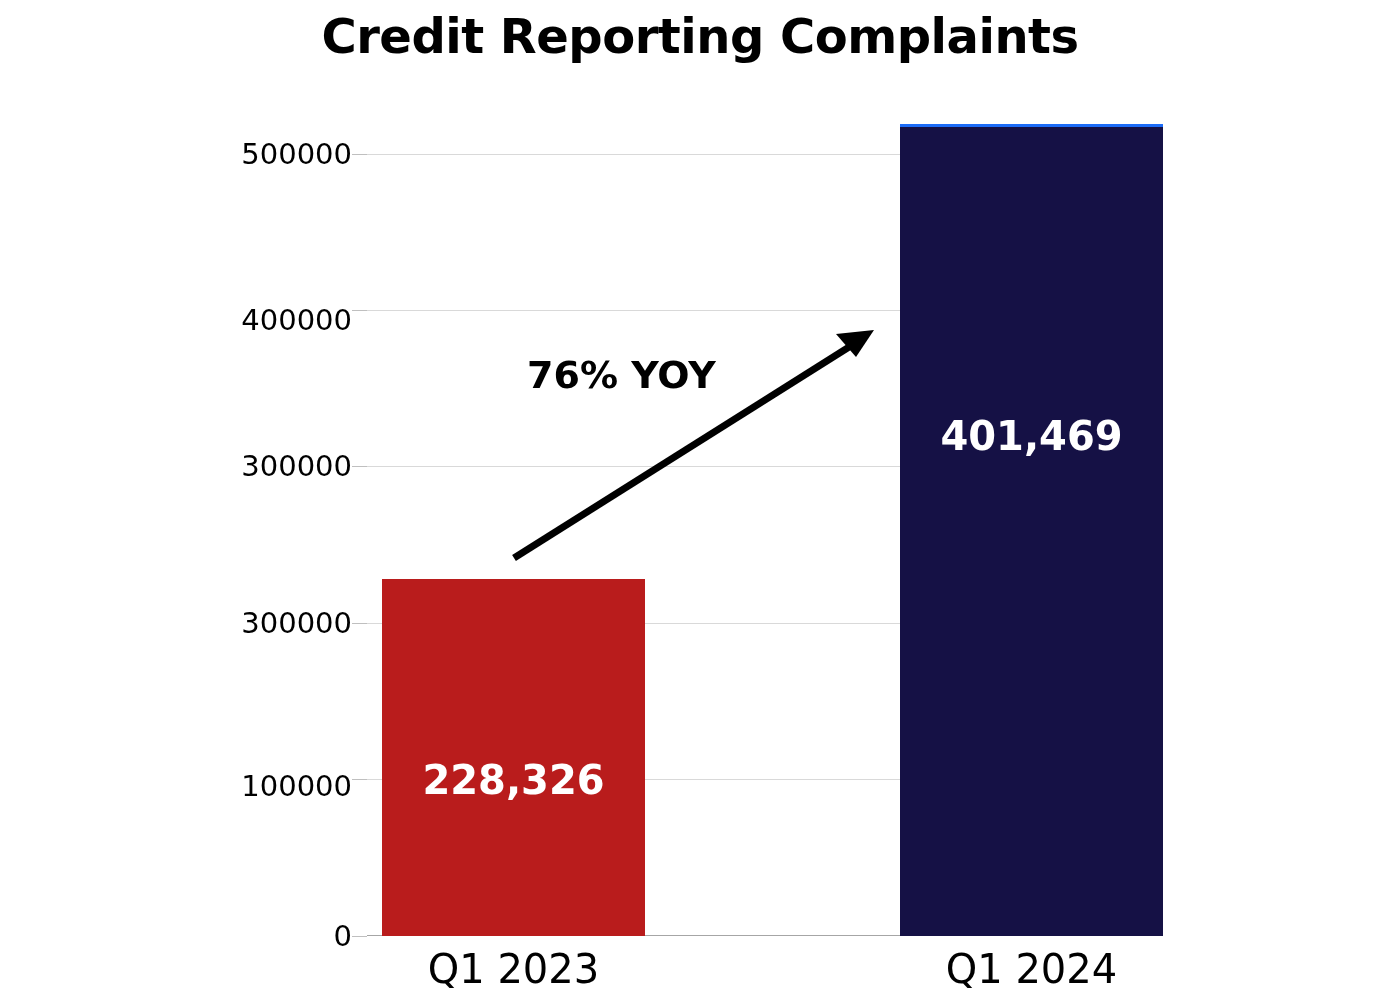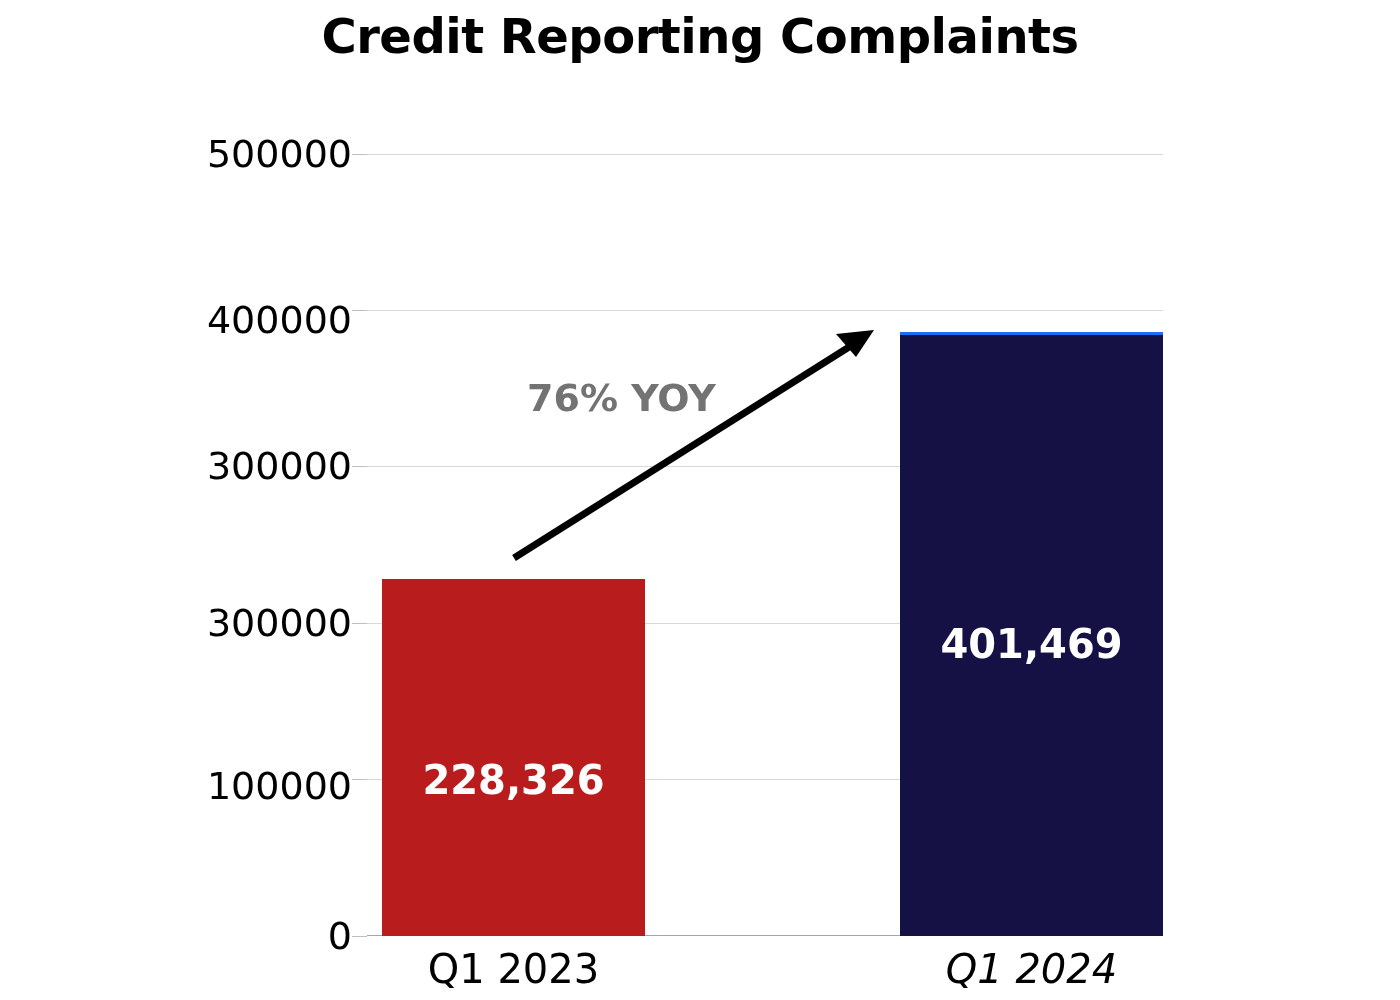--- a/index.html
+++ b/index.html
@@ -61,21 +61,21 @@
     height: 1px;
     background: #bfbfbf;
   }
 
   
   .ytick-label {
     position: absolute;
     right: 0;
     text-align: right;
     font-family: "DejaVu Sans", "Liberation Sans", sans-serif;
-    font-size: 38px;
+    font-size: 29px;
     font-weight: normal;
     color: #000000;
     white-space: nowrap;
     transform: translateY(-50%);
     line-height: 1;
   }
   #y-axis-labels {
     position: absolute;
     left: 0px;
     top: 0px;
@@ -109,25 +109,25 @@
     font-size: 40px;
     font-weight: normal;
     color: #000000;
     white-space: nowrap;
   }
 
   
   #yoy-annotation {
     position: absolute;
     left: 527px;
-    top: 378px;
+    top: 355px;
     font-family: "DejaVu Sans", "Liberation Sans", sans-serif;
     font-size: 38px;
     font-weight: bold;
-    color: #737373;
+    color: #000000;
     white-space: nowrap;
     line-height: 1.1;
   }
   #growth-arrow {
     position: absolute;
     left: 0;
     top: 0;
     width: 1400px;
     height: 1000px;
     pointer-events: none;
@@ -161,27 +161,27 @@
     <div class="gridline" style="top:156px;"></div>
     <div class="gridline" style="top:312px;"></div>
     <div class="gridline" style="top:469px;"></div>
     <div class="gridline" style="top:625px;"></div>
     <div class="gridline baseline" style="top:781px;"></div>
 
     <div class="bar" id="bar-0" style="left: 15px; width: 263px; height: 357px; background: #b91c1c;">
       <div class="bar-value" style="top:178px;">228,326</div>
     </div>
 
-    <div class="bar" id="bar-1" style="left:533px; width:263px; height:604px; background:#151145; border-top:3px solid #1C6CF7; box-sizing:border-box;margin-top:48px;">
+    <div class="bar" id="bar-1" style="left:533px; width:263px; height:812px; background:#151145; border-top:3px solid #1C6CF7; box-sizing:border-box;margin-top:48px;">
       <div class="bar-value" style="top:286px;">401,469</div>
     </div>
   </div>
 
   <div class="xtick-label" style="left:382px; width:263px;">Q1 2023</div>
-  <div class="xtick-label" style="left:900px; width:263px;font-style:italic;">Q1 2024</div>
+  <div class="xtick-label" style="left:900px; width:263px;">Q1 2024</div>
 
   <svg id="growth-arrow" viewBox="0 0 1400 1000">
     <line x1="514" y1="558" x2="857" y2="342" stroke="#000000" stroke-width="7" stroke-linecap="butt"></line>
     <polygon points="874,330 836,334 856,357" fill="#000000"></polygon>
   </svg>
 
   <div id="yoy-annotation">76% YOY</div>
 
 </div>
 

